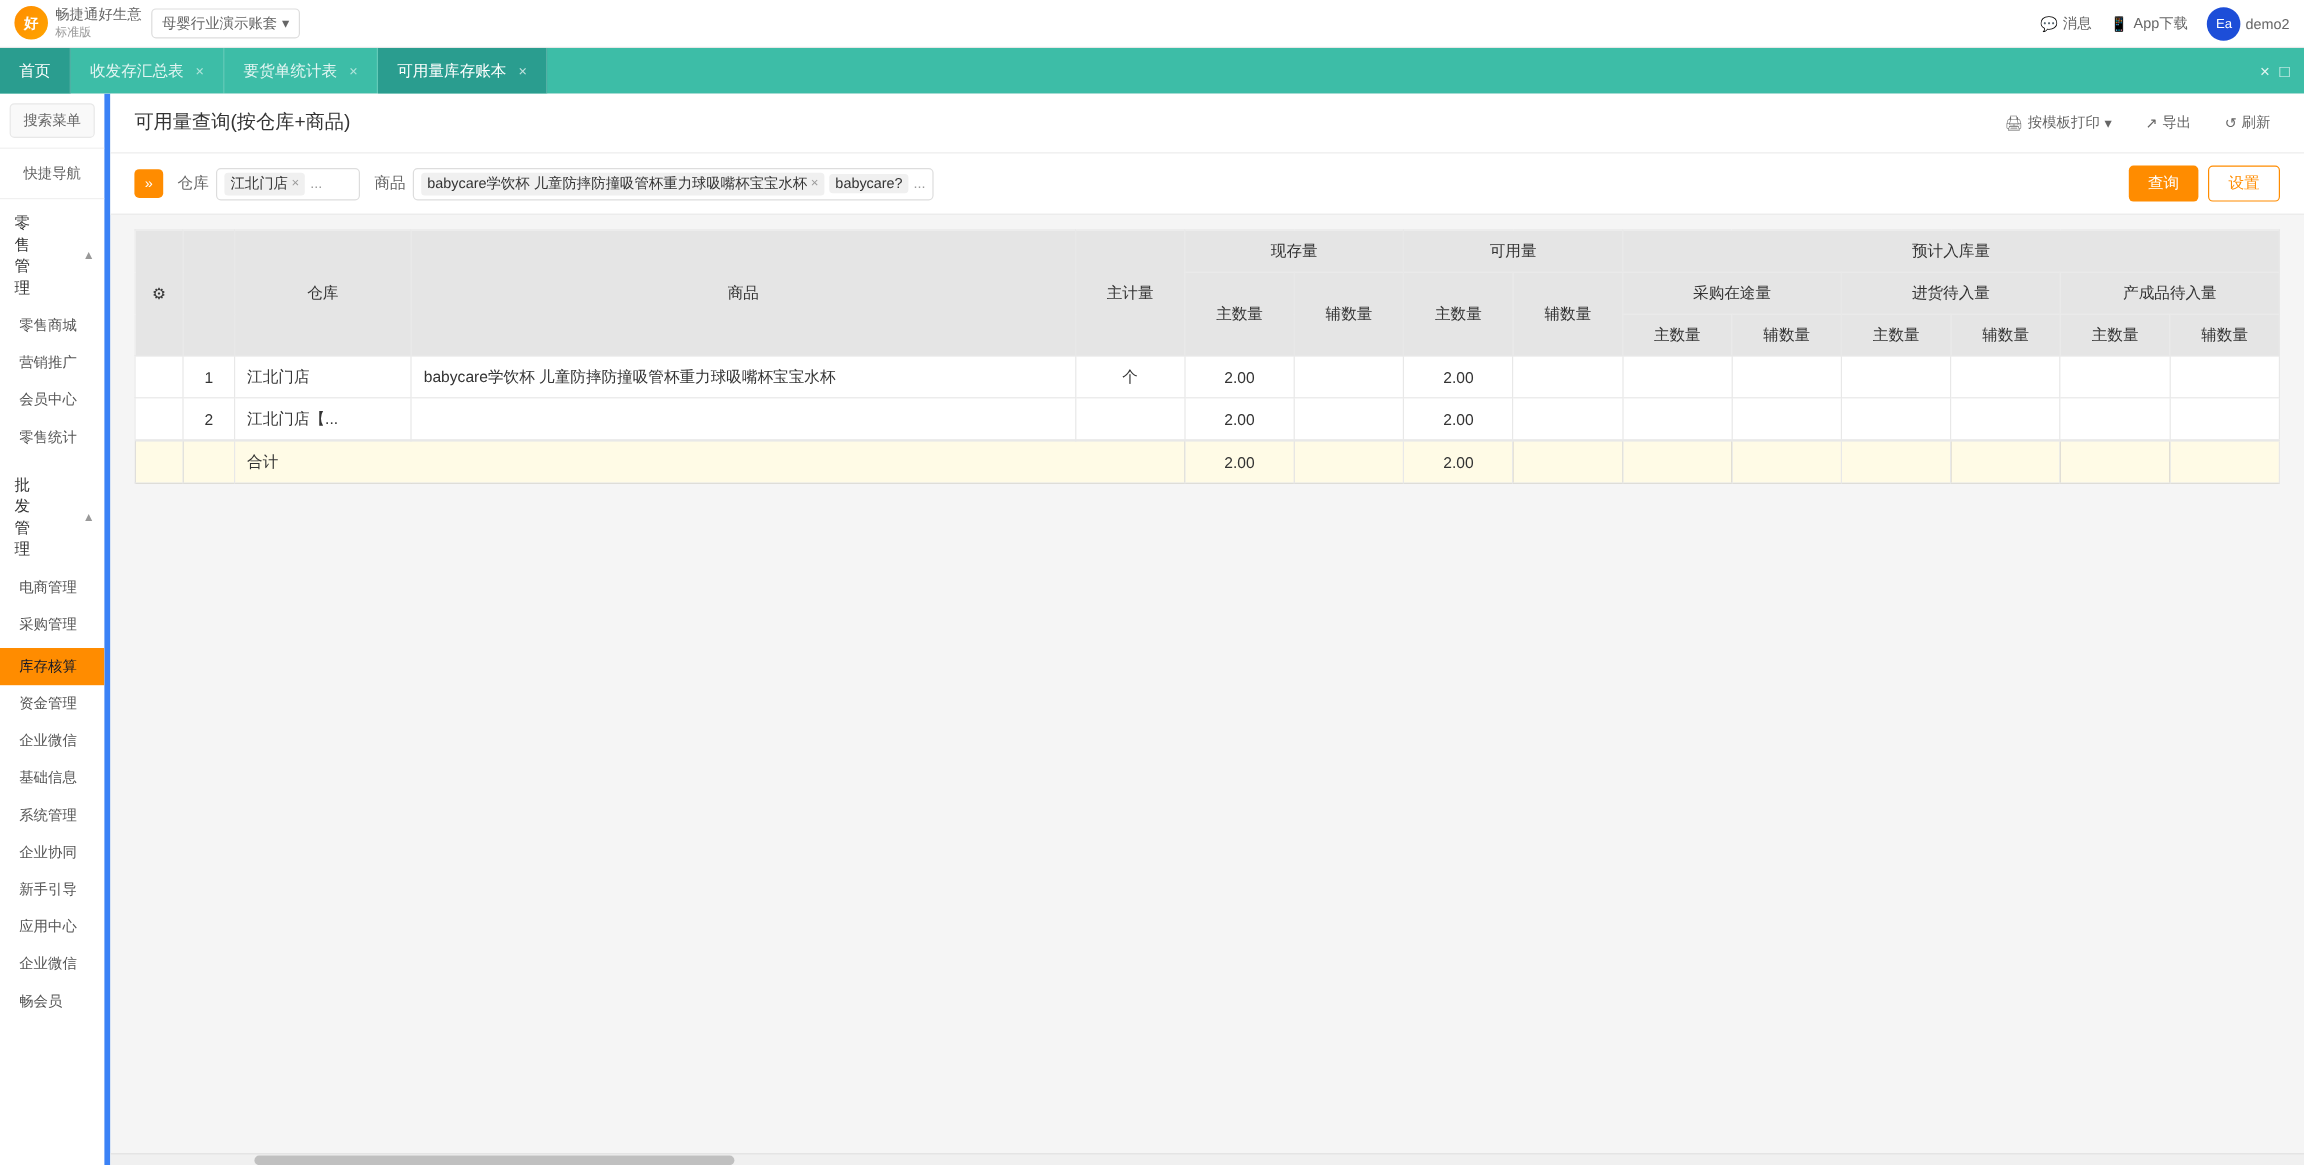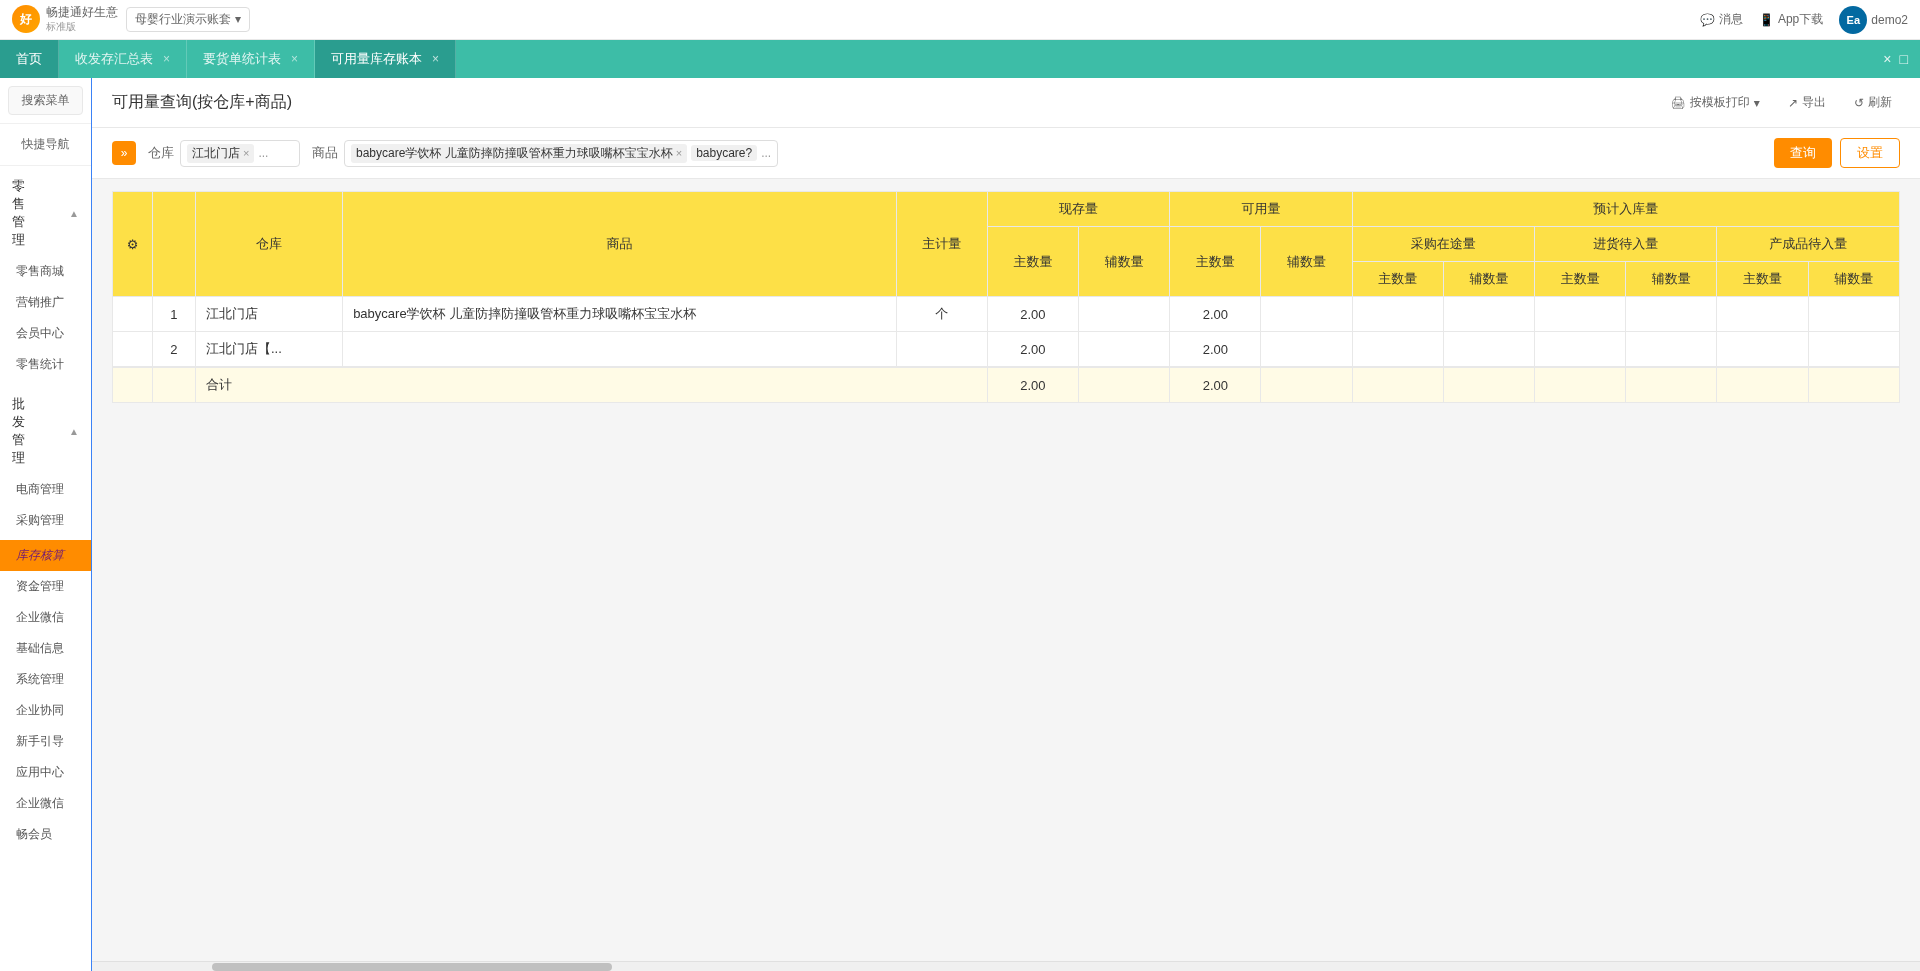--- a/index.html
+++ b/index.html
@@ -67,28 +67,28 @@
       display: flex;
       align-items: center;
       gap: 4px;
       color: #666;
       font-size: 12px;
       cursor: pointer;
     }
     .avatar-circle {
       width: 28px;
       height: 28px;
-      background: #0369a1;
+      background: #1d4ed8;
       border-radius: 50%;
       display: flex;
       align-items: center;
       justify-content: center;
       color: white;
       font-size: 11px;
-      font-weight: bold;
+      font-weight: normal;
     }
 
     
     .tabs-bar {
       height: 38px;
       background: #3dbda7;
       display: flex;
       align-items: stretch;
       flex-shrink: 0;
       justify-content: flex-end;
@@ -135,21 +135,21 @@
     .main-layout {
       display: flex;
       flex: 1;
       overflow: hidden;
     }
 
     
     .sidebar {
       width: 92px;
       background: #fff;
-      border-right: 1px solid #3b82f6;
+      border-right: 5px solid #3b82f6;
       display: flex;
       flex-direction: column;
       overflow-y: auto;
       flex-shrink: 0;
     }
     .sidebar-search {
       padding: 8px;
       border-bottom: 1px solid #f0f0f0;
     }
     .sidebar-search-btn {
@@ -187,22 +187,21 @@
       gap: 44px;
     }
     .sidebar-item {
       padding: 7px 12px 7px 16px;
       cursor: pointer;
       font-size: 12px;
       color: #555;
     }
     .sidebar-item.active {
       background: #ff8c00;
-      color: #701a75;
-      font-style: italic;
+      color: #0f172a;
     }
     .expand-icon { font-size: 10px; color: #999; }
 
     
     .content-area {
       flex: 1;
       overflow: auto;
       background: #f5f5f5;
       display: flex;
       flex-direction: column;
@@ -343,21 +342,21 @@
       overflow: auto;
     }
     .data-table {
       width: 100%;
       border-collapse: collapse;
       background: #fff;
       border: 1px solid #e8e8e8;
       font-size: 13px;
     }
     .data-table th {
-      background: #fde047;
+      background: #e5e5e5;
       border: 1px solid #e8e8e8;
       padding: 8px 10px;
       text-align: center;
       color: #333;
       font-weight: 500;
       white-space: nowrap;
     }
     .data-table td {
       border: 1px solid #e8e8e8;
       padding: 8px 10px;

